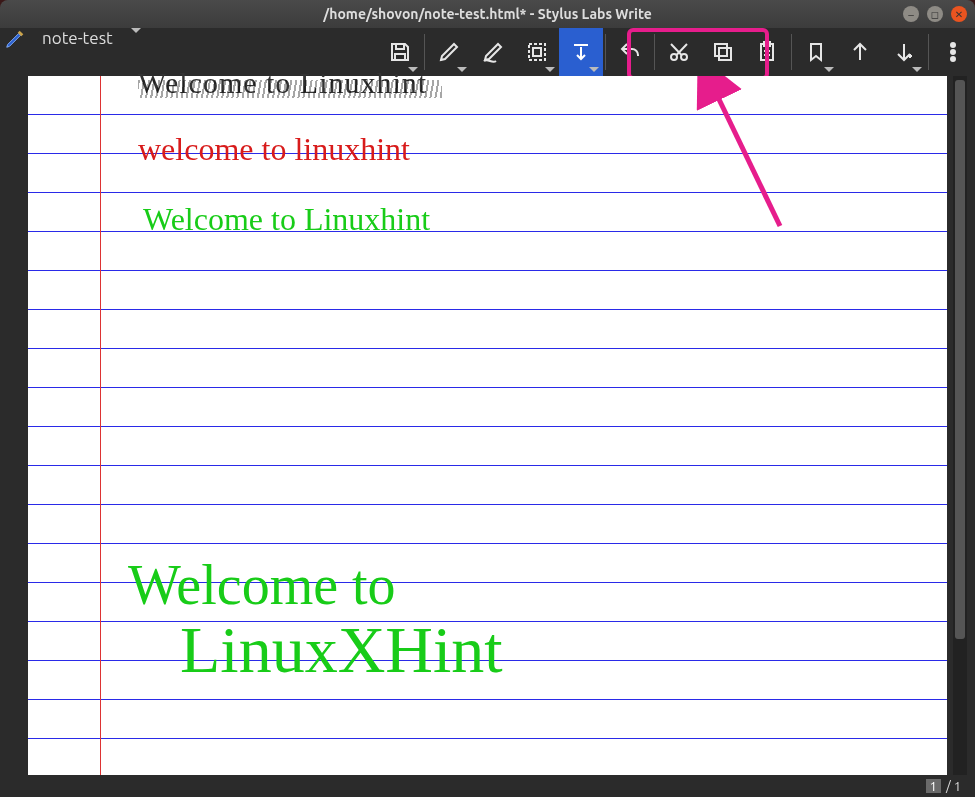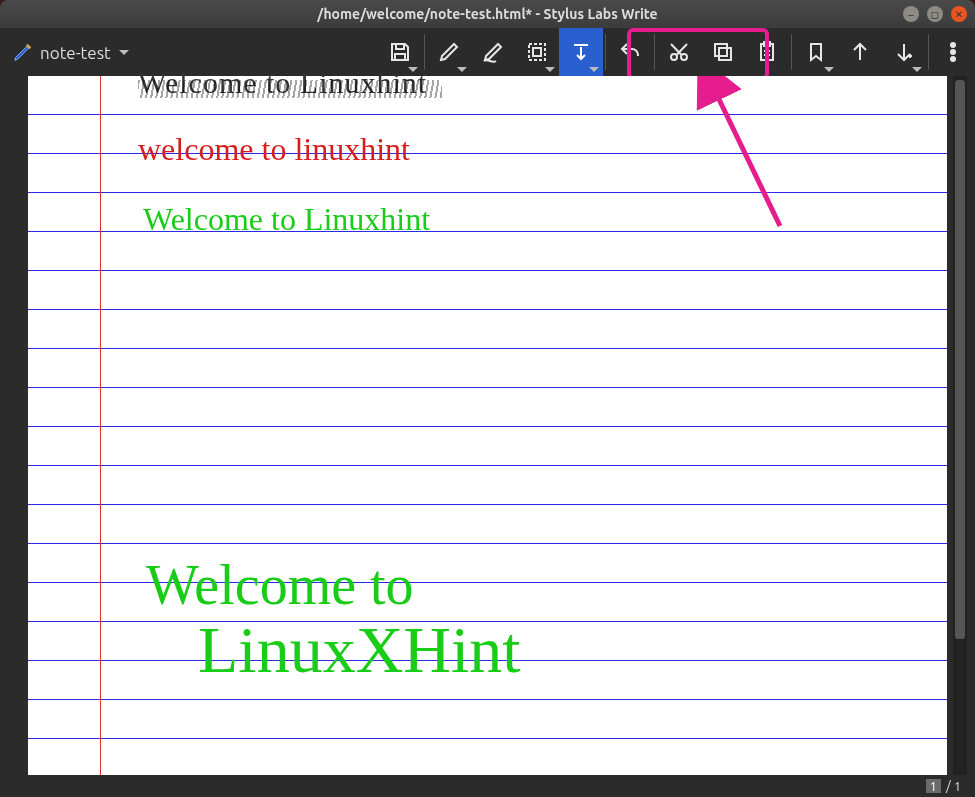--- a/index.html
+++ b/index.html
@@ -5,21 +5,21 @@
   html,body{margin:0;padding:0;width:975px;height:797px;overflow:hidden;font-family:"Ubuntu",sans-serif;background:#3a1818}
   
   .titlebar{height:28px;background:linear-gradient(#4a4a4a,#3c3c3c);display:flex;align-items:center;color:#ddd;font-size:14px;position:relative;border-top-left-radius:8px;border-top-right-radius:8px}
   .titlebar .title{position:absolute;left:0;right:0;text-align:center;font-weight:600}
   .win-btns{position:absolute;right:8px;display:flex;gap:8px;align-items:center}
   .win-btn{width:16px;height:16px;border-radius:50%;display:flex;align-items:center;justify-content:center;font-size:10px;color:#333}
   .win-min{background:#8e8b85}.win-max{background:#8e8b85}.win-close{background:#e95420}
 
   
   .toolbar{height:48px;background:#2b2b2b;display:flex;align-items:center;color:#ddd;font-size:17px}
-  .doc-tab{display:flex;align-items:center;gap:6px;padding:0 12px;height:100%}
+  .doc-tab{display:flex;gap:16px;padding:0 4px;height:100%}
   .doc-tab svg{width:22px;height:22px}
   .sep{width:1px;height:36px;background:#555;margin:0 2px}
   .spacer{flex:1}
   .tbtn{width:44px;height:48px;display:flex;align-items:center;justify-content:center;position:relative}
   .tbtn svg{width:24px;height:24px;stroke:#e6e6e6;fill:none;stroke-width:2}
   .tbtn.sel{background:#2a5fd0}
   .drop-tri{position:absolute;bottom:4px;right:4px;width:0;height:0;border-left:5px solid transparent;border-right:5px solid transparent;border-top:5px solid #bbb}
   
   .hl-box{position:absolute;border:4px solid #e61d8c;border-radius:6px;pointer-events:none}
 
@@ -27,38 +27,38 @@
   .workarea{position:relative;width:975px;height:calc(797px - 28px - 48px - 22px);background:#2b2b2b}
   .paper{position:absolute;left:28px;top:0;right:28px;bottom:0;background:#fff}
   .paper .rules{position:absolute;inset:0;background:
      repeating-linear-gradient(to bottom,transparent 0,transparent 38px,#2a2ae8 38px,#2a2ae8 39px)}
   .paper .margin{position:absolute;top:0;bottom:0;left:72px;width:1px;background:#d33}
   .hand{position:absolute;font-family:"Comic Sans MS","Segoe Script",cursive;white-space:nowrap}
   .h1{left:110px;top:-10px;font-size:30px;color:#333;letter-spacing:1px}
   .h1::after{content:"";position:absolute;left:0;top:14px;width:105%;height:18px;background:repeating-linear-gradient(100deg,rgba(0,0,0,.35) 0 2px,transparent 2px 5px)}
   .h2{left:110px;top:55px;font-size:32px;color:#d81b1b}
   .h3{left:115px;top:125px;font-size:32px;color:#18cc18}
-  .h4{left:118px;top:480px;font-size:56px;color:#18cc18;line-height:1.05}
+  .h4{left:100px;top:480px;font-size:56px;color:#18cc18;line-height:1.05}
   .h4 .l2{margin-left:52px;font-size:66px;display:block}
 
   
   .arrow{position:absolute;pointer-events:none}
 
   
   .status{height:22px;background:#2b2b2b;display:flex;align-items:center;justify-content:flex-end;color:#ddd;font-size:13px;padding-right:14px}
   .status .pg{background:#6a6a6a;color:#fff;padding:0 4px;margin-right:2px}
 
   .scroll-v{position:absolute;right:8px;top:0;bottom:0;width:14px;background:#222}
   .scroll-v .thumb{position:absolute;left:2px;right:2px;top:4px;height:80%;background:#555;border-radius:3px}
 </style>
 </head>
 <body>
 
 <div class="titlebar">
-  <div class="title">/home/welcome/note-test.html* - Stylus Labs Write</div>
+  <div class="title">/home/shovon/note-test.html* - Stylus Labs Write</div>
   <div class="win-btns">
     <div class="win-btn win-min">‒</div>
     <div class="win-btn win-max">◻</div>
     <div class="win-btn win-close">✕</div>
   </div>
 </div>
 
 <div class="toolbar" style="position:relative">
   <div class="doc-tab">
     <svg viewBox="0 0 24 24">

